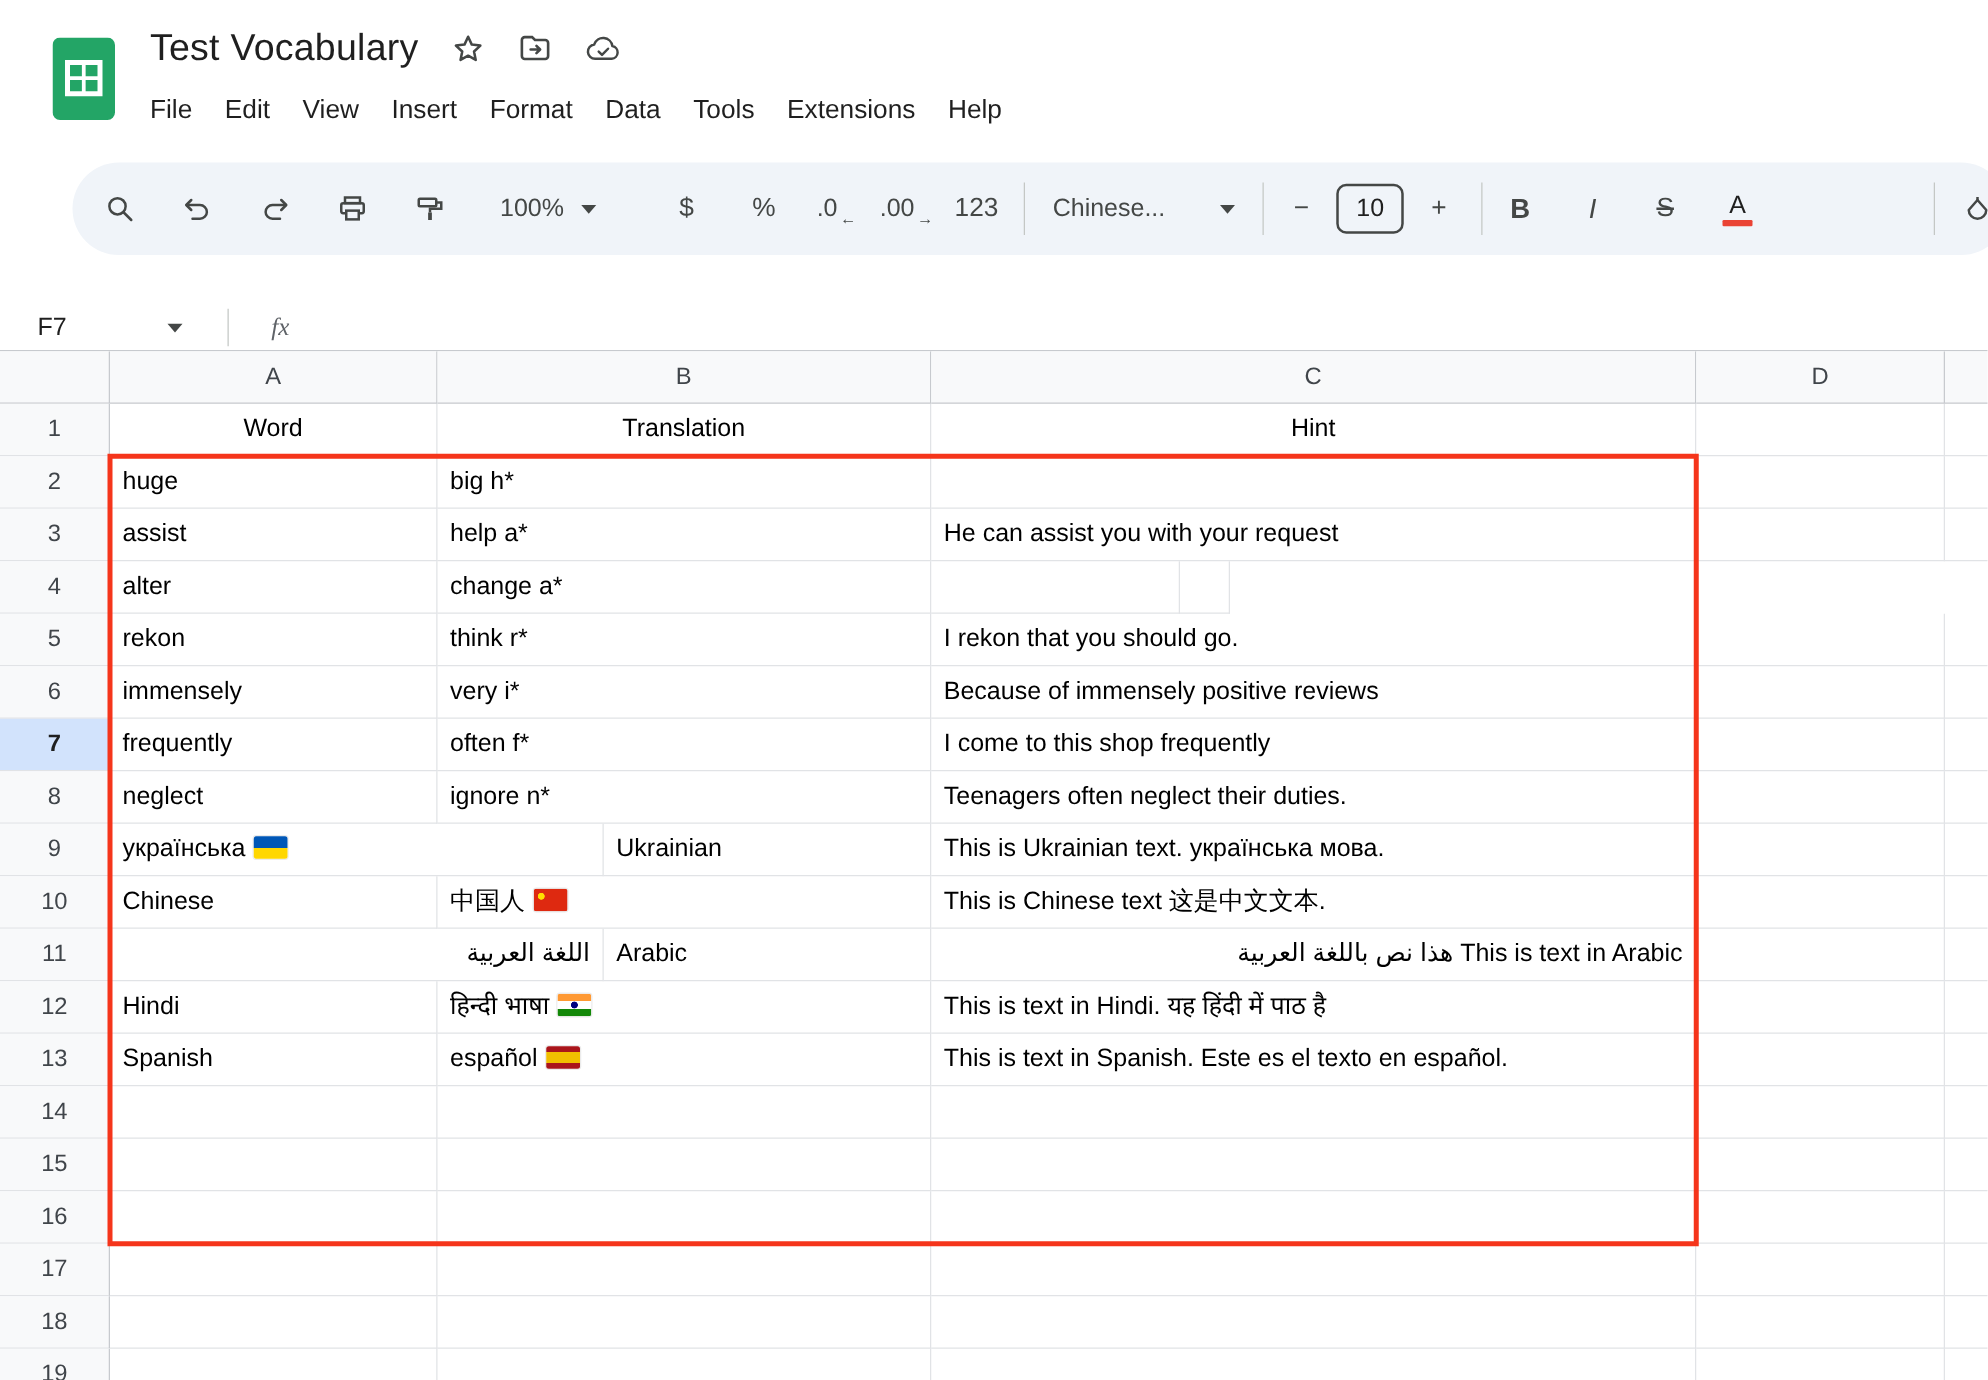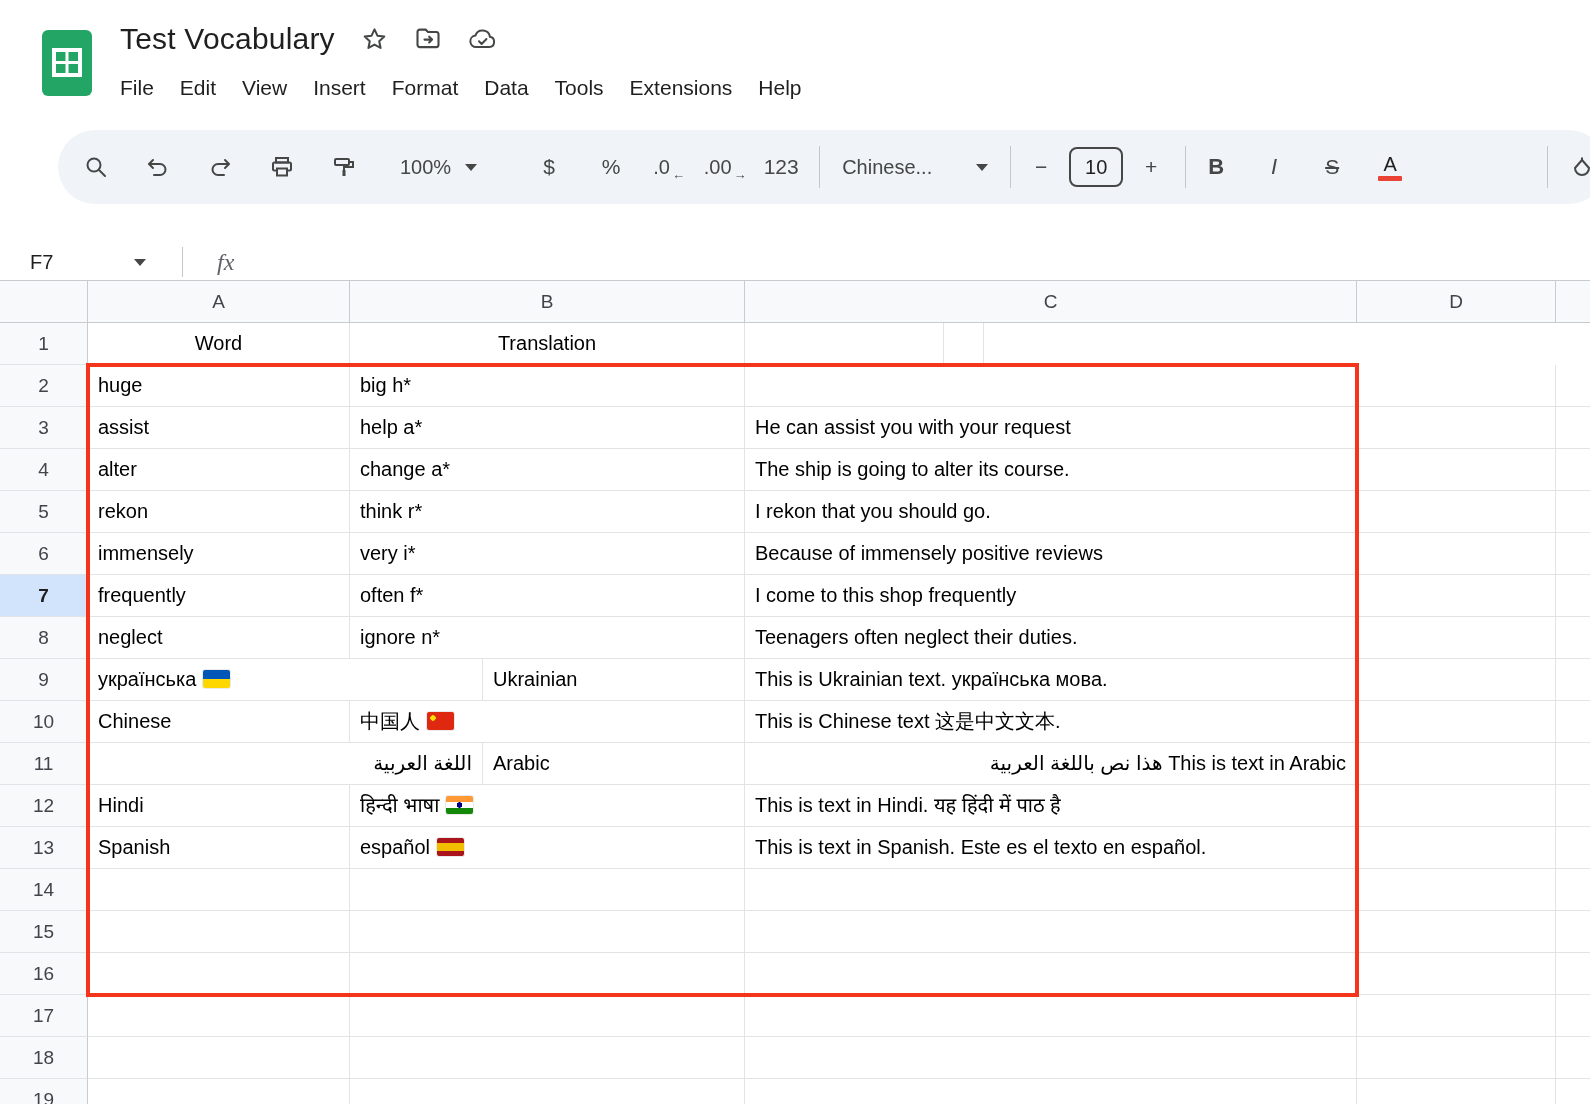--- a/index.html
+++ b/index.html
@@ -43,21 +43,21 @@
   .btn-color .a-glyph { font-size: 20px; line-height: 20px; color: #1f1f1f; }
   .color-bar { width: 24px; height: 5px; background: #ea4335; border-radius: 1px; }
 
   
   .formula-bar { position: absolute; left: 0; top: 232px; width: 100%; height: 60px;
     display: flex; align-items: center; }
   .name-box { display: inline-flex; align-items: center; justify-content: space-between;
     width: 160px; padding: 0 14px 0 30px; font-size: 20px; color: #1f1f1f; cursor: pointer; }
   .fb-divider { width: 1px; height: 30px; background: #c4c7c5; margin-left: 22px; }
   .fx { font-family: "Liberation Serif", "DejaVu Serif", serif; font-style: italic;
-    font-size: 24px; color: #5f6368; margin-left: 34px; }
+    font-size: 20px; color: #5f6368; margin-left: 34px; }
 
   
   .grid { position: absolute; left: 0; top: 280px; right: 0; bottom: 0;
     border-top: 1px solid #c7cace; overflow: hidden; }
   .grid-header-row { display: flex; height: 42px; }
   .corner { width: 88px; flex: none; background: #f8f9fa;
     border-right: 1px solid #c7cace; border-bottom: 1px solid #c7cace; }
   .col-h { flex: none; background: #f8f9fa; text-align: center; line-height: 41px;
     font-size: 19px; color: #40454a;
     border-right: 1px solid #c7cace; border-bottom: 1px solid #c7cace; cursor: pointer; }
@@ -224,20 +224,21 @@
     <div class="col-h w-b">B</div>
     <div class="col-h w-c">C</div>
     <div class="col-h w-d">D</div>
     <div class="col-h w-e"></div>
   </div>
   <div id="grid-rows">
       <div class="grid-row">
         <div class="row-h">1</div>
         <div class="cell w-a center"><span>Word</span></div>
         <div class="cell w-b center"><span>Translation</span></div>
+        <div class="cell w-c center"><span>Hint</span></div>
         <div class="cell w-d center"><span></span></div>
         <div class="cell w-e center"><span></span></div>
       </div>
       <div class="grid-row">
         <div class="row-h">2</div>
         <div class="cell w-a"><span>huge</span></div>
         <div class="cell w-b"><span>big h*</span></div>
         <div class="cell w-c"><span></span></div>
         <div class="cell w-d"><span></span></div>
         <div class="cell w-e"><span></span></div>
@@ -247,21 +248,20 @@
         <div class="cell w-a"><span>assist</span></div>
         <div class="cell w-b"><span>help a*</span></div>
         <div class="cell w-c"><span>He can assist you with your request</span></div>
         <div class="cell w-d"><span></span></div>
         <div class="cell w-e"><span></span></div>
       </div>
       <div class="grid-row">
         <div class="row-h">4</div>
         <div class="cell w-a"><span>alter</span></div>
         <div class="cell w-b"><span>change a*</span></div>
-        <div class="cell w-c"><span>The ship is going to alter its course.</span></div>
         <div class="cell w-d"><span></span></div>
         <div class="cell w-e"><span></span></div>
       </div>
       <div class="grid-row">
         <div class="row-h">5</div>
         <div class="cell w-a"><span>rekon</span></div>
         <div class="cell w-b"><span>think r*</span></div>
         <div class="cell w-c"><span>I rekon that you should go.</span></div>
         <div class="cell w-d"><span></span></div>
         <div class="cell w-e"><span></span></div>

